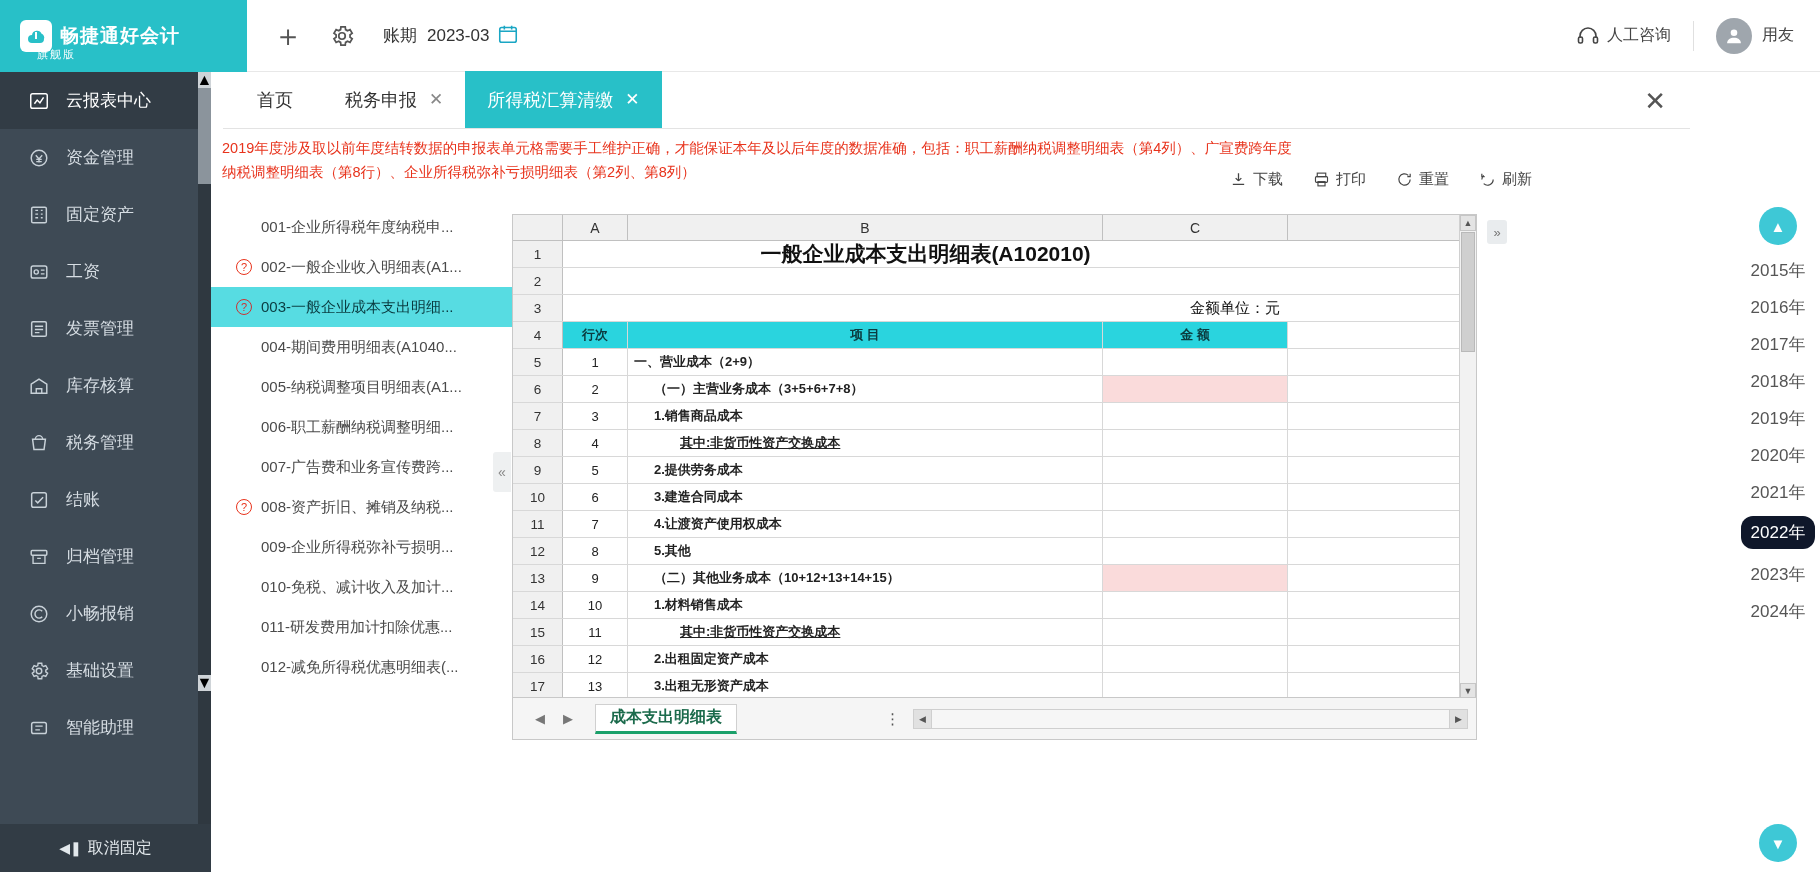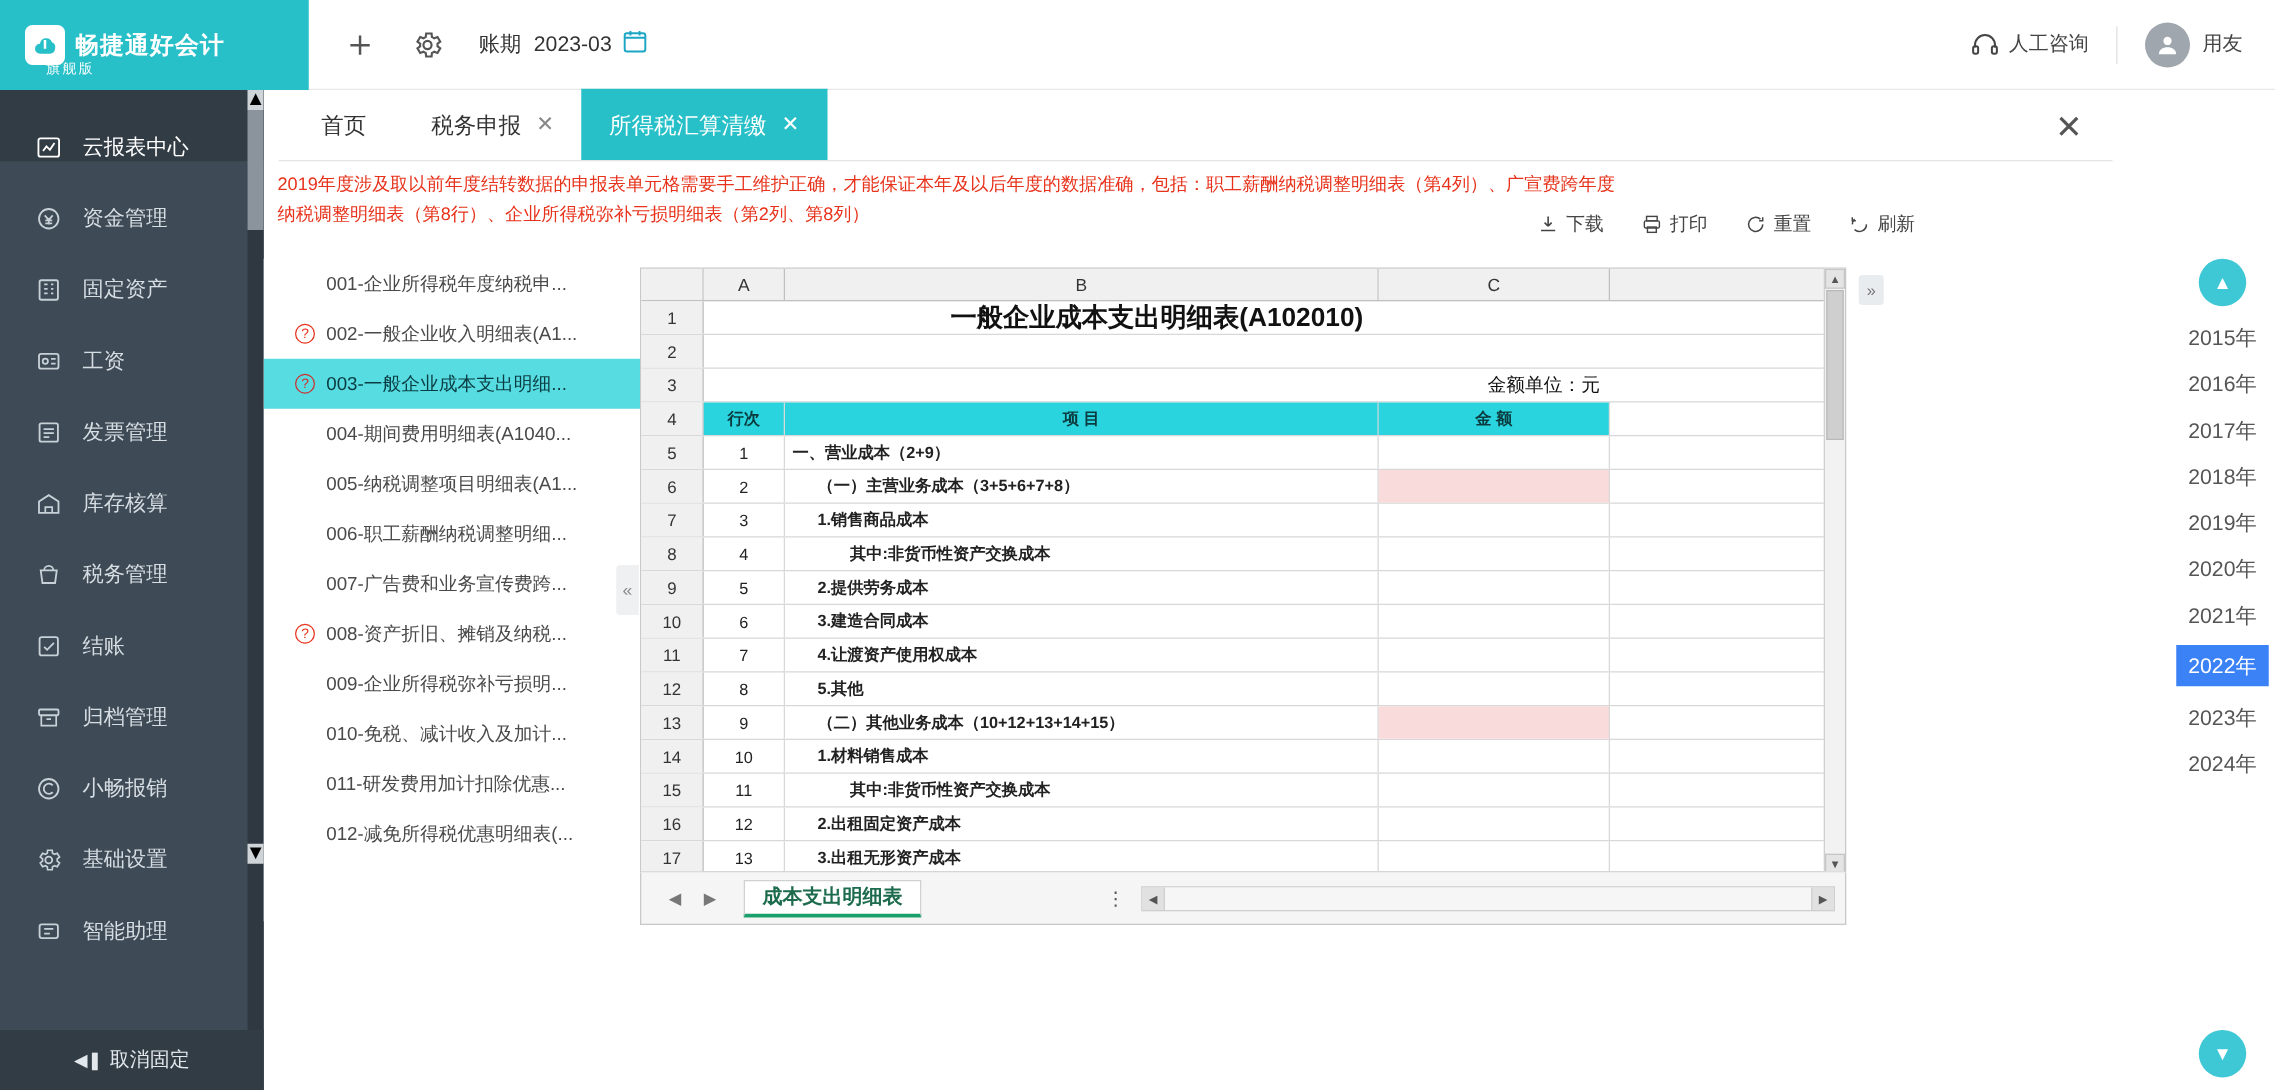--- a/index.html
+++ b/index.html
@@ -54,21 +54,21 @@
     display: flex; align-items: center; justify-content: center; margin-right: 10px;
   }
   .uname { font-size: 16px; color: #444; }
 
   
   .sidebar {
     position: absolute; left: 0; top: 72px; width: 211px; height: 800px;
     background: #3e4a55; overflow: hidden;
   }
   .side-item {
-    height: 57px; display: flex; align-items: flex-end; padding-left: 26px;
+    height: 57px; display: flex; align-items: center; padding-left: 26px;
     color: #d6dde3; font-size: 17px; cursor: pointer;
   }
   .side-item .ico { width: 26px; display: flex; align-items: center; justify-content: center; margin-right: 14px; }
   .side-item.active { background: #323c45; color: #ffffff; }
   .side-scroll {
     position: absolute; right: 0; top: 0; width: 13px; height: 800px; background: #2f3840;
   }
   .side-scroll .up, .side-scroll .down {
     width: 13px; height: 16px; background: #cfd4d8; display: flex; align-items: center; justify-content: center;
   }
@@ -161,21 +161,21 @@
   .cell.rest { flex: 1; border-right: none; }
   .merged-title {
     display: flex; align-items: center; justify-content: center;
     width: 725px; font-size: 21px; font-weight: bold; color: #111;
   }
   .unit-cell { width: 725px; display: flex; align-items: center; justify-content: flex-end; padding-right: 8px; font-size: 15px; color: #111; }
   .hdr-cy { background: #2ad4de; font-weight: bold; color: #0b3b3f; justify-content: center; }
   .pink { background: #fadbdb; }
   .bold { font-weight: bold; }
   .indent1 { padding-left: 26px; }
-  .indent2 { padding-left: 52px; }
+  .indent2 { padding-left: 52px; text-decoration: underline; }
 
   .vscroll {
     position: absolute; right: 0; top: 0; width: 17px; height: 484px; background: #f2f2f2; border-left: 1px solid #d0d0d0;
   }
   .vsc-btn { width: 16px; height: 16px; background: #e4e4e4; border: 1px solid #c6c6c6; display: flex; align-items: center; justify-content: center; font-size: 9px; color: #555; }
   .vsc-thumb { position: absolute; top: 17px; left: 1px; width: 14px; height: 120px; background: #cfcfcf; border: 1px solid #b9b9b9; }
 
   
   .sheetbar {
     position: absolute; left: 512px; top: 698px; width: 965px; height: 42px;
@@ -199,21 +199,21 @@
     display: flex; flex-direction: column; align-items: center;
   }
   .rail-btn {
     width: 38px; height: 38px; border-radius: 50%; background: #3ec8d6; color: #fff;
     display: flex; align-items: center; justify-content: center; font-size: 15px; cursor: pointer;
   }
   .year {
     margin-top: 14px; font-size: 17px; color: #555; cursor: pointer;
   }
   .year.active {
-    background: #3b82f6; color: #ffffff; padding: 5px 10px; border-radius: 0; margin-top: 12px;
+    background: #0f172a; color: #ffffff; padding: 5px 10px; border-radius: 12px; margin-top: 12px;
   }
   .rail-collapse {
     position: absolute; left: 1487px; top: 220px; width: 20px; height: 24px;
     background: #e9ecee; color: #777; display: flex; align-items: center; justify-content: center;
     font-size: 13px; border-radius: 3px; cursor: pointer;
   }
   .watermark {
     position: absolute; color: #eef1f2; font-size: 20px; pointer-events: none; user-select: none;
   }
 </style>

